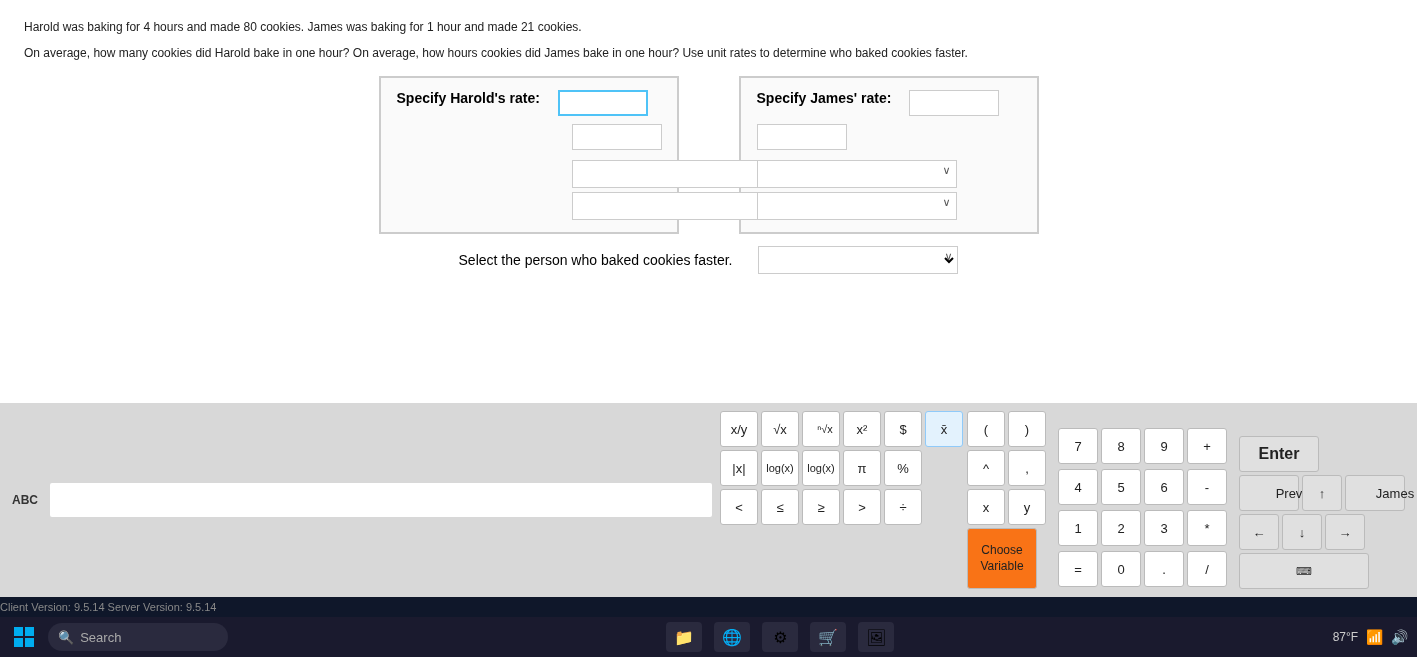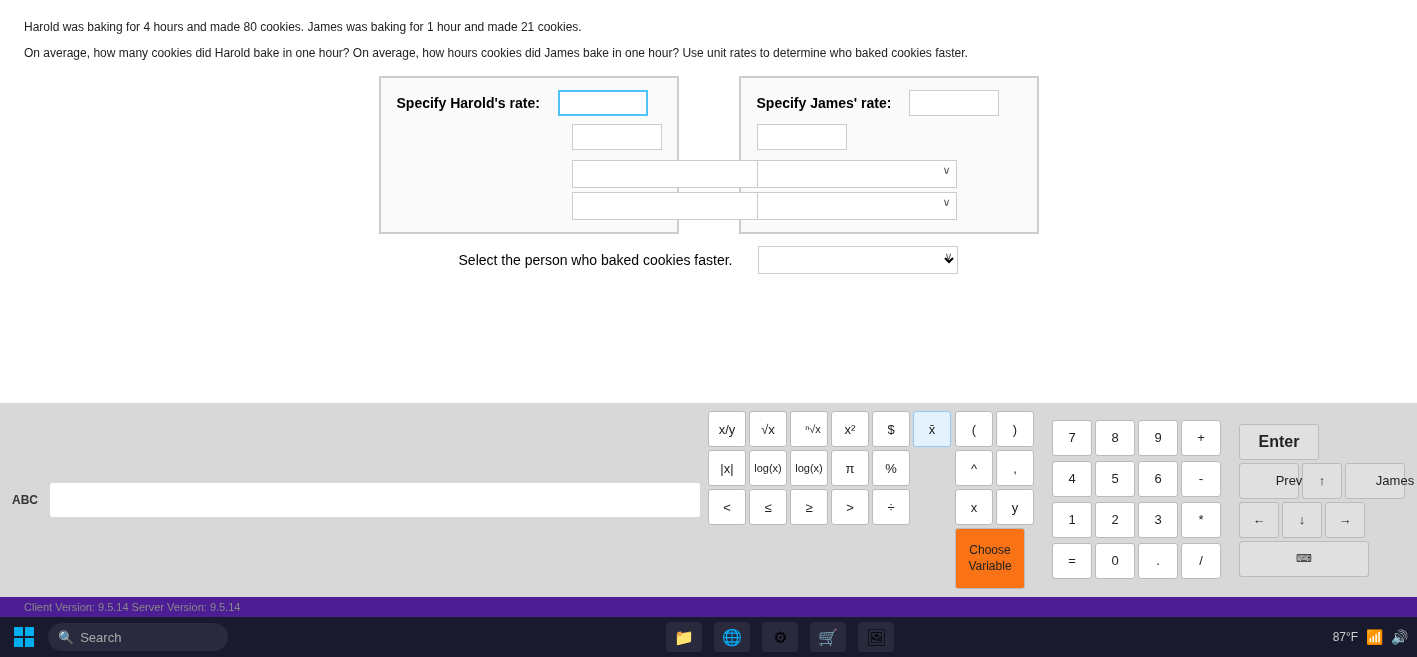--- a/index.html
+++ b/index.html
@@ -43,21 +43,20 @@
       padding: 12px 16px;
       width: 300px;
       background: #fafafa;
     }
 
     .rate-label {
       font-weight: bold;
       font-size: 14px;
       margin-bottom: 8px;
       display: flex;
-      align-items: center;
       gap: 18px;
     }
 
     .dropdown-select {
       width: 200px;
       height: 28px;
       border: 1px solid #ccc;
       background: white;
       font-size: 13px;
       appearance: none;
@@ -264,25 +263,25 @@
       font-size: 16px;
       cursor: pointer;
     }
 
     .temp-text {
       color: #ccc;
       font-size: 12px;
     }
 
     .status-bar {
-      background: #4c1d95;
+      background: #0f172a;
       height: 20px;
       display: flex;
       align-items: center;
-      padding: 0 24px;
+      padding: 0 0;
       gap: 12px;
     }
 
     .status-text {
       color: #888;
       font-size: 11px;
     }
 
     .input-field {
       width: 80px;
@@ -290,22 +289,22 @@
       border: 1px solid #ccc;
       background: white;
     }
 
     .input-field.active {
       border: 2px solid #4fc3f7;
     }
 
     .keyboard-container {
       display: flex;
-      align-items: center;
-      gap: 18px;
+      align-items: flex-end;
+      gap: 12px;
     }
 
     .main-kbd-section {
       display: flex;
       flex-direction: row;
       gap: 4px;
       align-items: flex-start;
     }
   </style>
 </head>

